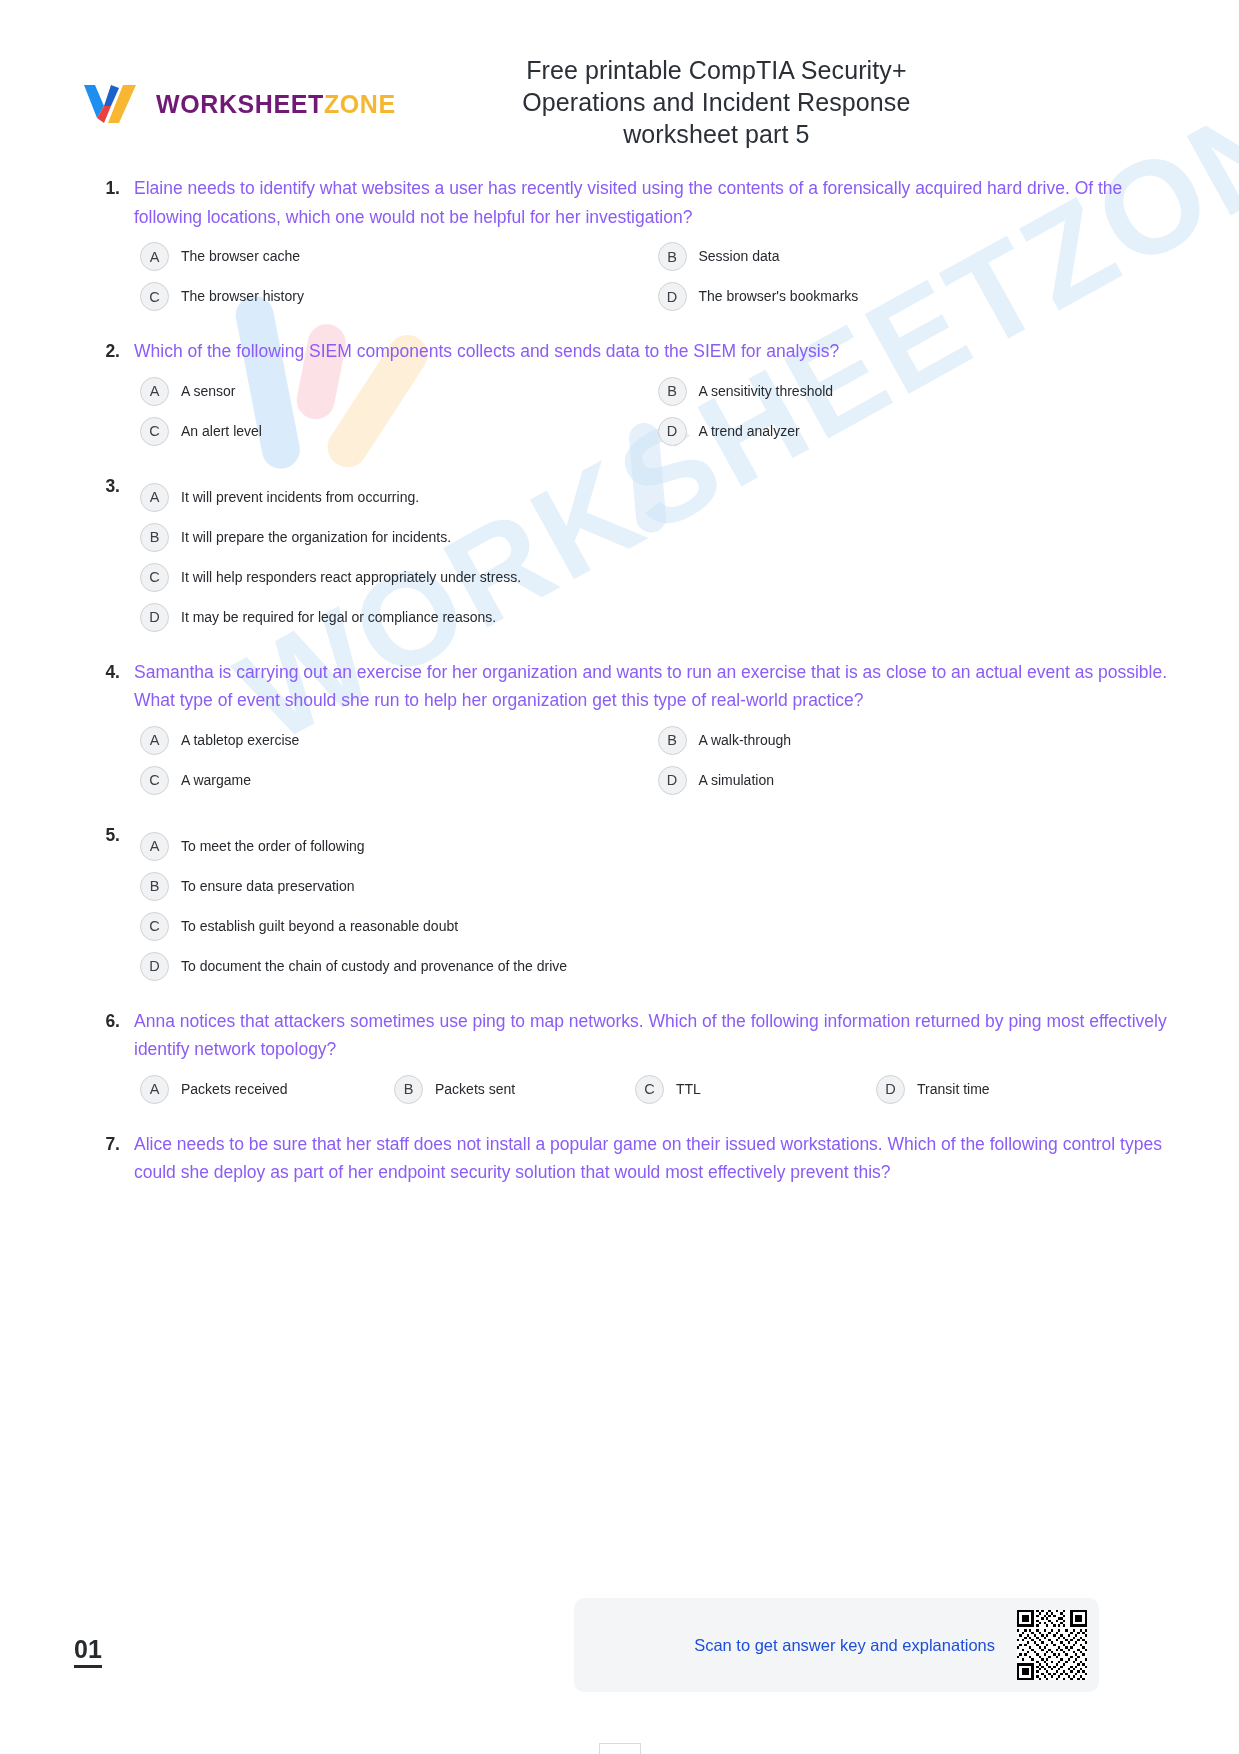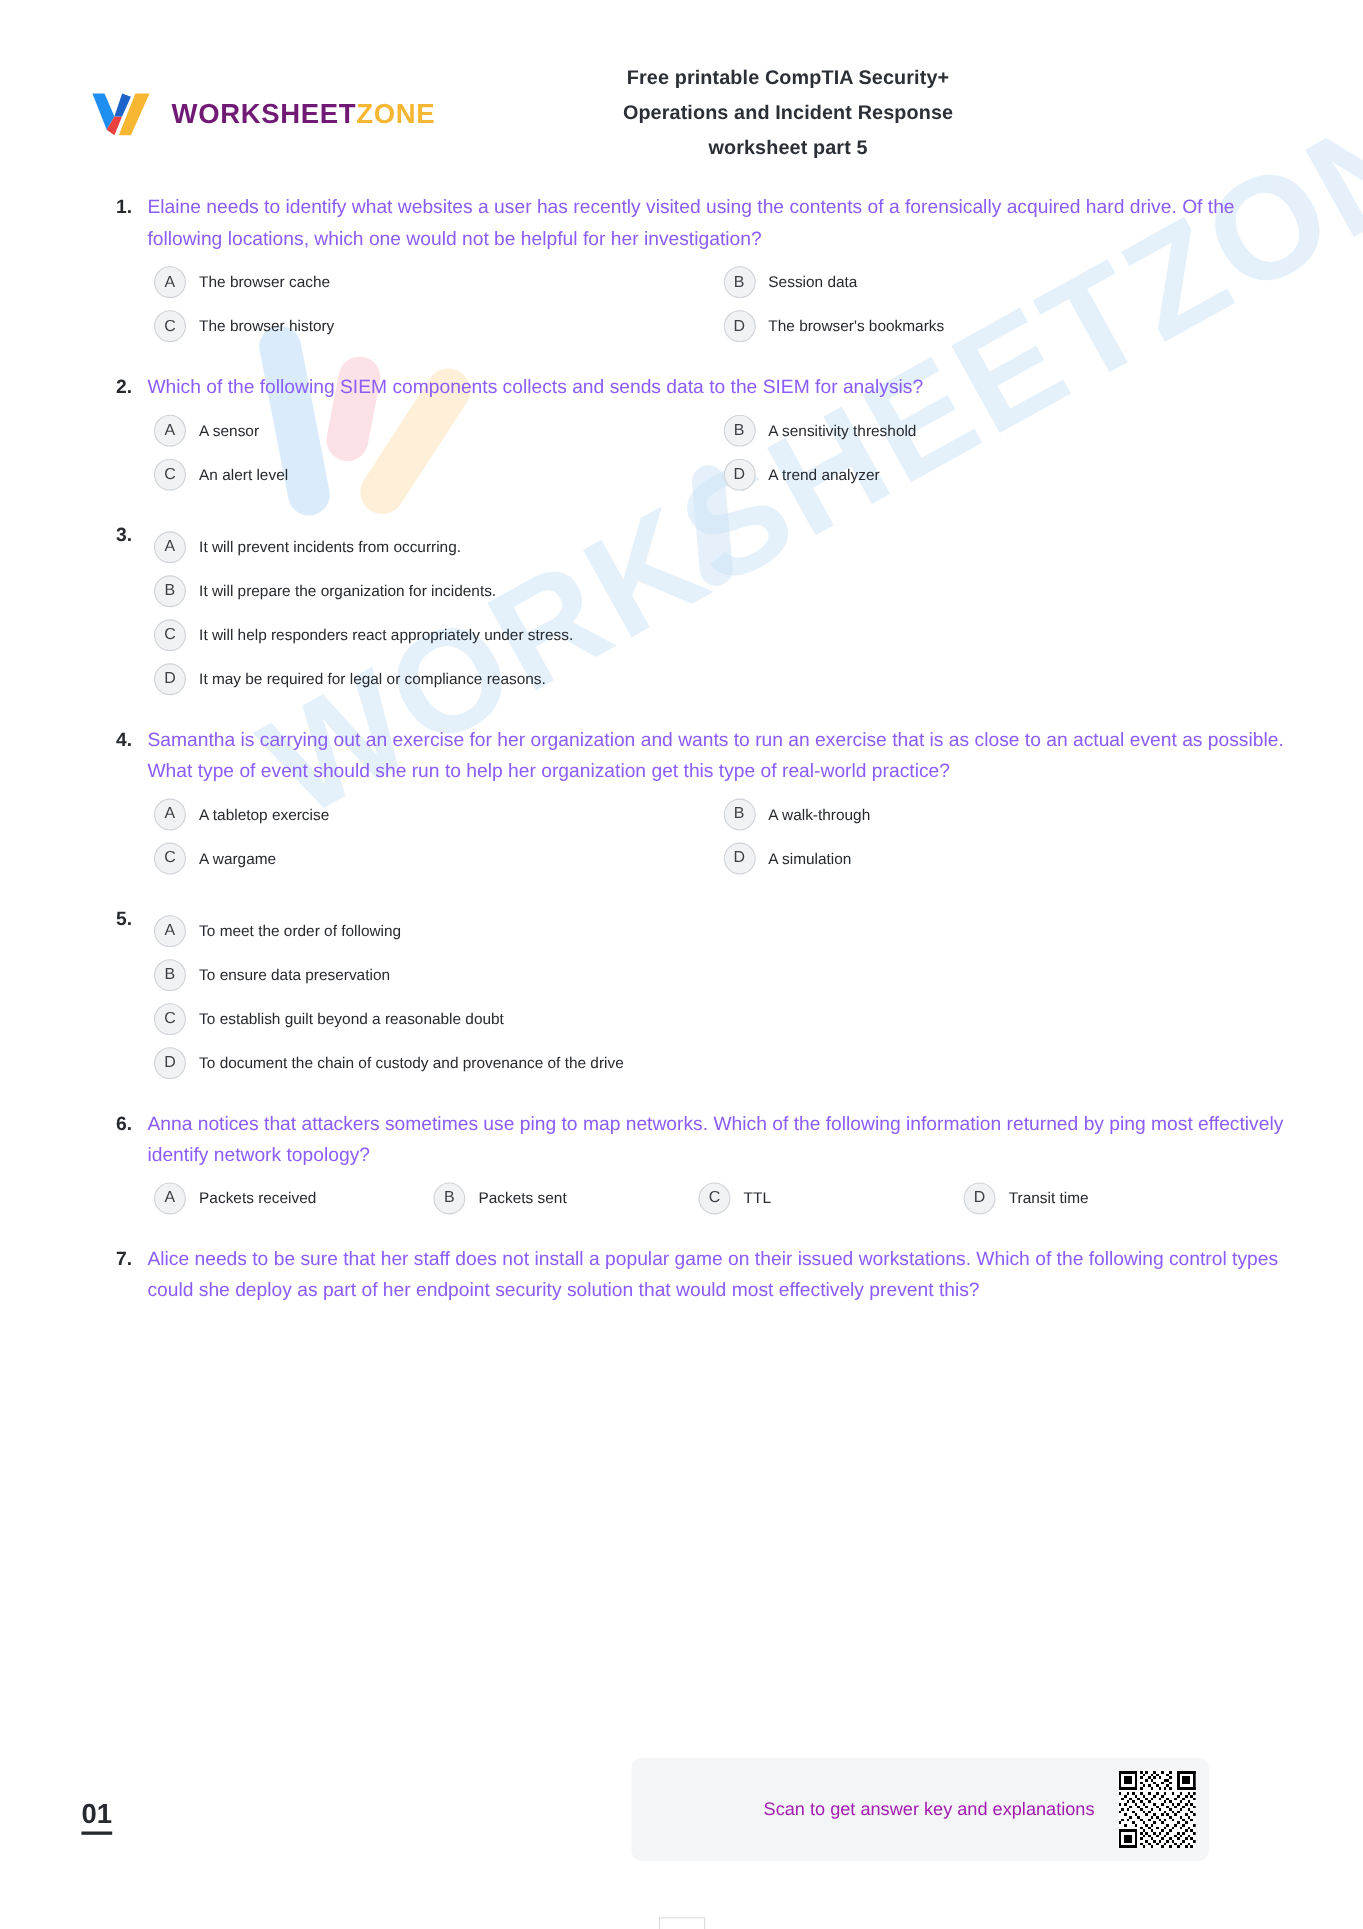--- a/index.html
+++ b/index.html
@@ -82,22 +82,22 @@
   .logo-word .blue { color: #701a75; }
   .logo-word .gold { color: #f5b731; }
 
   .title-block {
     flex: 1 1 auto;
     text-align: center;
     padding-left: 18px;
     padding-right: 150px;
   }
   .title-line {
-    font-size: 18px;
-    font-weight: 700;
+    font-size: 25px;
+    font-weight: 400;
     line-height: 32px;
     color: #2b2f36;
     letter-spacing: .1px;
   }
 
   
   .content {
     position: relative;
     z-index: 2;
     padding: 24px 70px 0 78px;
@@ -193,21 +193,21 @@
     width: 525px;
     height: 94px;
     background: #f4f5f7;
     border-radius: 10px;
     display: flex;
     align-items: center;
     justify-content: flex-end;
   }
   .scan-text {
     font-size: 16.5px;
-    color: #a21caf;
+    color: #1d4ed8;
     padding-right: 22px;
   }
   .qr {
     width: 70px;
     height: 70px;
     margin-right: 12px;
     background: #ffffff;
     flex: 0 0 auto;
   }
   .bottom-tab {

